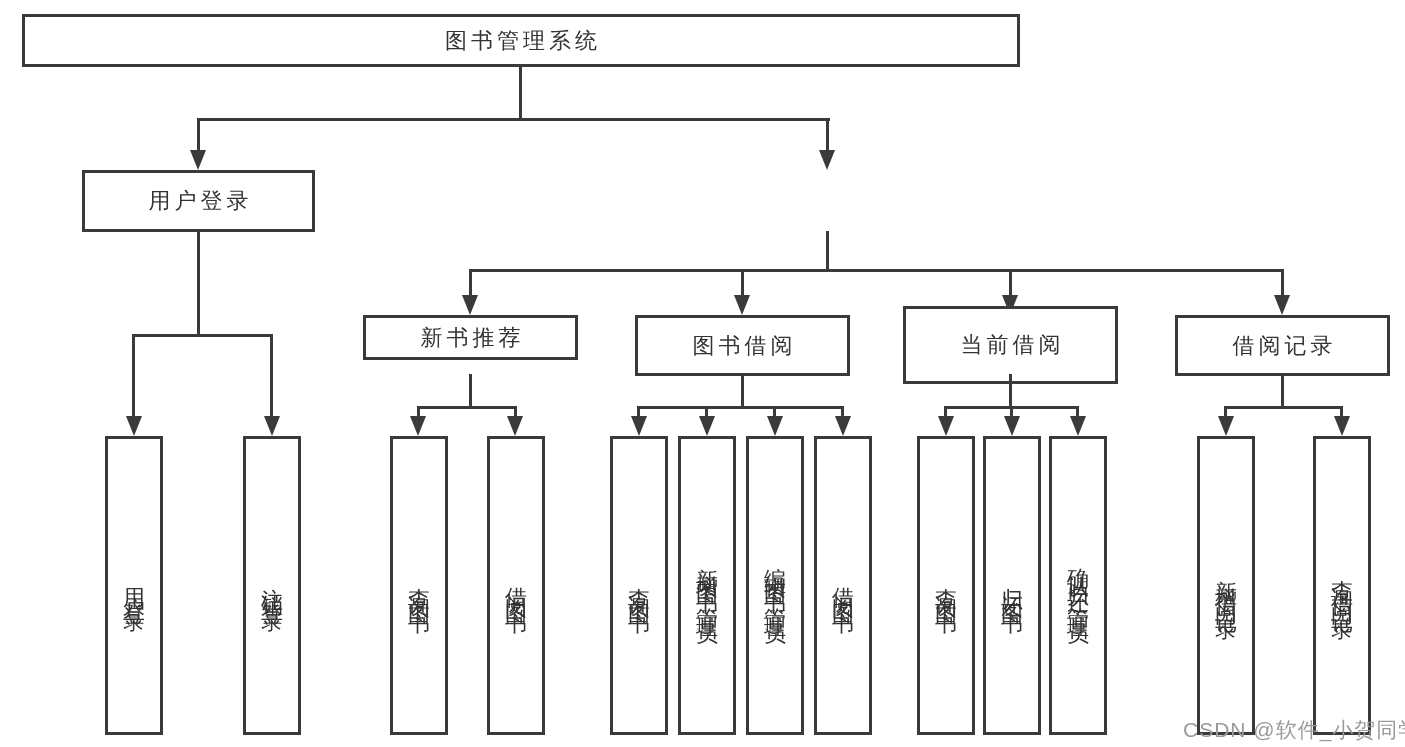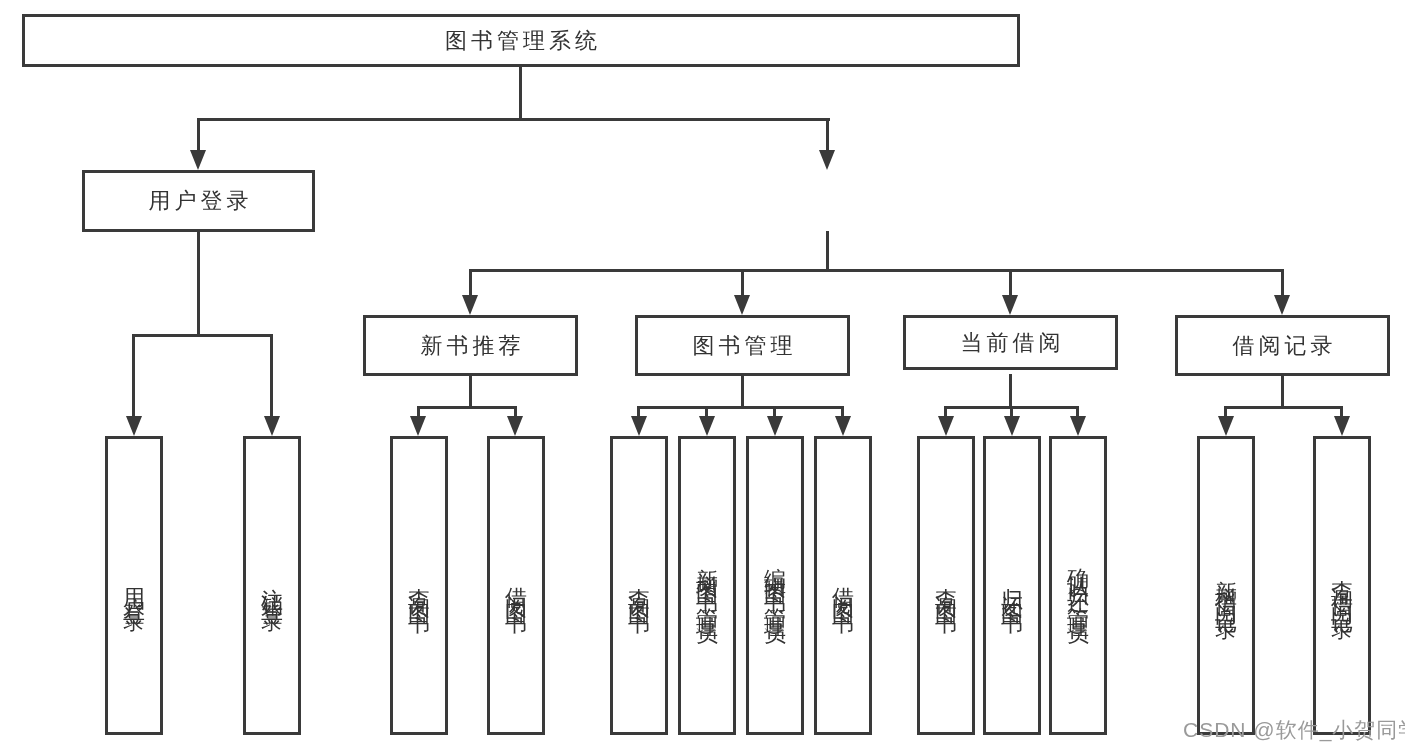--- a/index.html
+++ b/index.html
@@ -103,27 +103,27 @@
   <div class="hline" style="left:469px; top:269px; width:814px; height:3px;"></div>
   <div class="vline" style="left:469px; top:269px; width:3px; height:28px;"></div>
   <div class="arrow" style="left:462px; top:295px;"></div>
   <div class="vline" style="left:741px; top:269px; width:3px; height:28px;"></div>
   <div class="arrow" style="left:734px; top:295px;"></div>
   <div class="vline" style="left:1009px; top:269px; width:3px; height:28px;"></div>
   <div class="arrow" style="left:1002px; top:295px;"></div>
   <div class="vline" style="left:1281px; top:269px; width:3px; height:28px;"></div>
   <div class="arrow" style="left:1274px; top:295px;"></div>
 
-  <div class="node" style="left:363px; top:315px; width:215px; height:61px;">
+  <div class="node" style="left:363px; top:315px; width:215px; height:45px;">
     <span>新书推荐</span>
   </div>
   <div class="node" style="left:635px; top:315px; width:215px; height:61px;">
-    <span>图书管理</span>
-  </div>
-  <div class="node" style="left:903px; top:315px; width:215px; height:55px;text-align:right;">
+    <span>图书借阅</span>
+  </div>
+  <div class="node" style="left:903px; top:306px; width:215px; height:78px;text-align:right;">
     <span>当前借阅</span>
   </div>
   <div class="node" style="left:1175px; top:315px; width:215px; height:61px;">
     <span>借阅记录</span>
   </div>
 
   <div class="vline" style="left:469px; top:374px; width:3px; height:34px;"></div>
   <div class="hline" style="left:417px; top:406px; width:100px; height:3px;"></div>
   <div class="vline" style="left:417px; top:406px; width:3px; height:12px;"></div>
   <div class="arrow" style="left:410px; top:416px;"></div>

